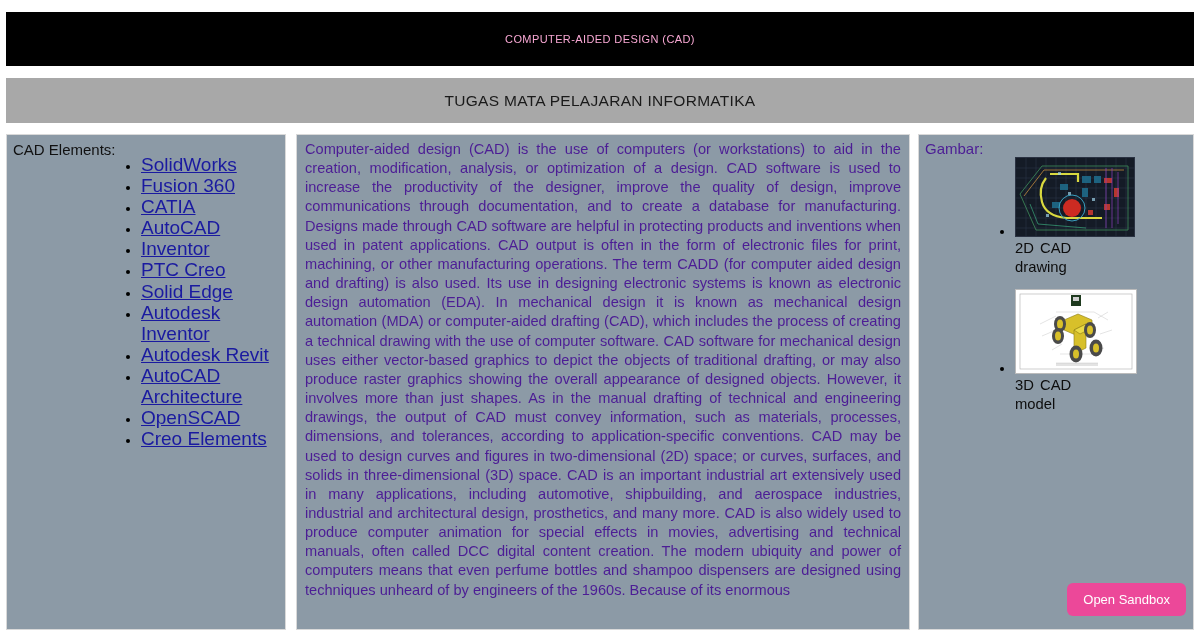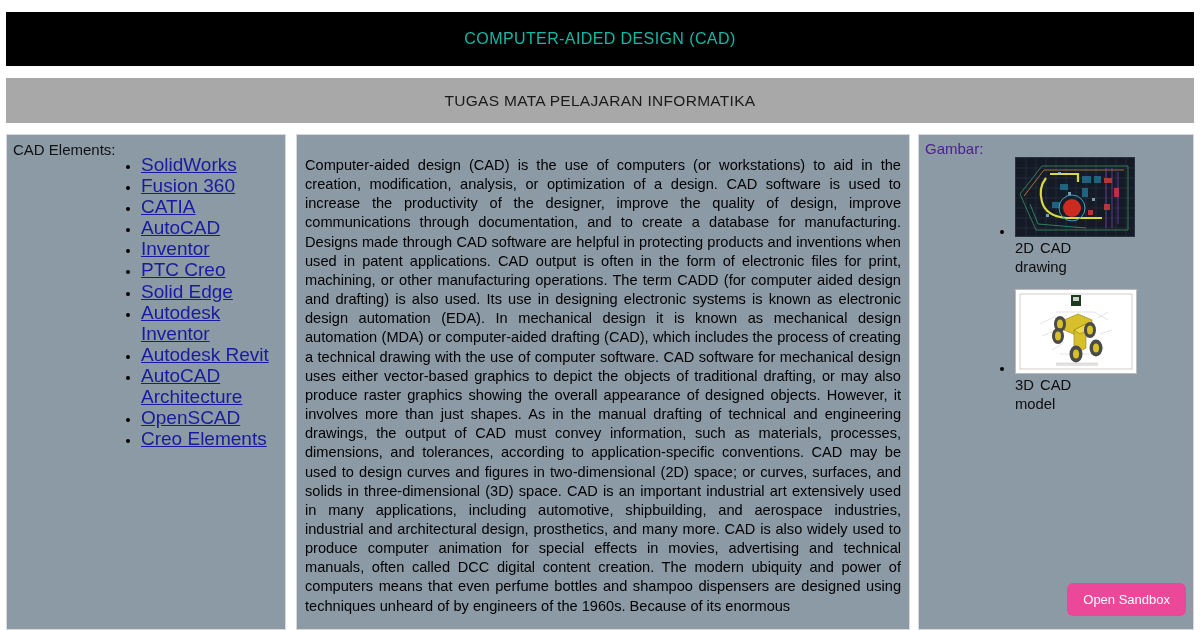--- a/index.html
+++ b/index.html
@@ -26,22 +26,22 @@
     left: 6px;
     top: 12px;
     width: 1188px;
     height: 54px;
     background: #000000;
     display: flex;
     align-items: center;
     justify-content: center;
   }
   .title-banner .title-text {
-    color: #14b8a6;
-    font-size: 16px;
+    color: #f9a8d4;
+    font-size: 11px;
     letter-spacing: 0.4px;
     font-family: "Liberation Sans", sans-serif;
   }
 
   
   .subtitle-banner {
     position: absolute;
     left: 6px;
     top: 78px;
     width: 1188px;
@@ -108,25 +108,25 @@
     color: #1a1aa0;
     text-decoration: underline;
     font-size: 19px;
     cursor: pointer;
   }
 
   
   .article {
     position: absolute;
     left: 8px;
-    top: 21px;
+    top: 5px;
     width: 596px;
     font-size: 14.6px;
     line-height: 19.15px;
-    color: #000000;
+    color: #4c1d95;
     text-align: justify;
     margin: 0;
   }
 
   
   .gambar-label {
     position: absolute;
     left: 6px;
     top: 5px;
     font-size: 15px;

